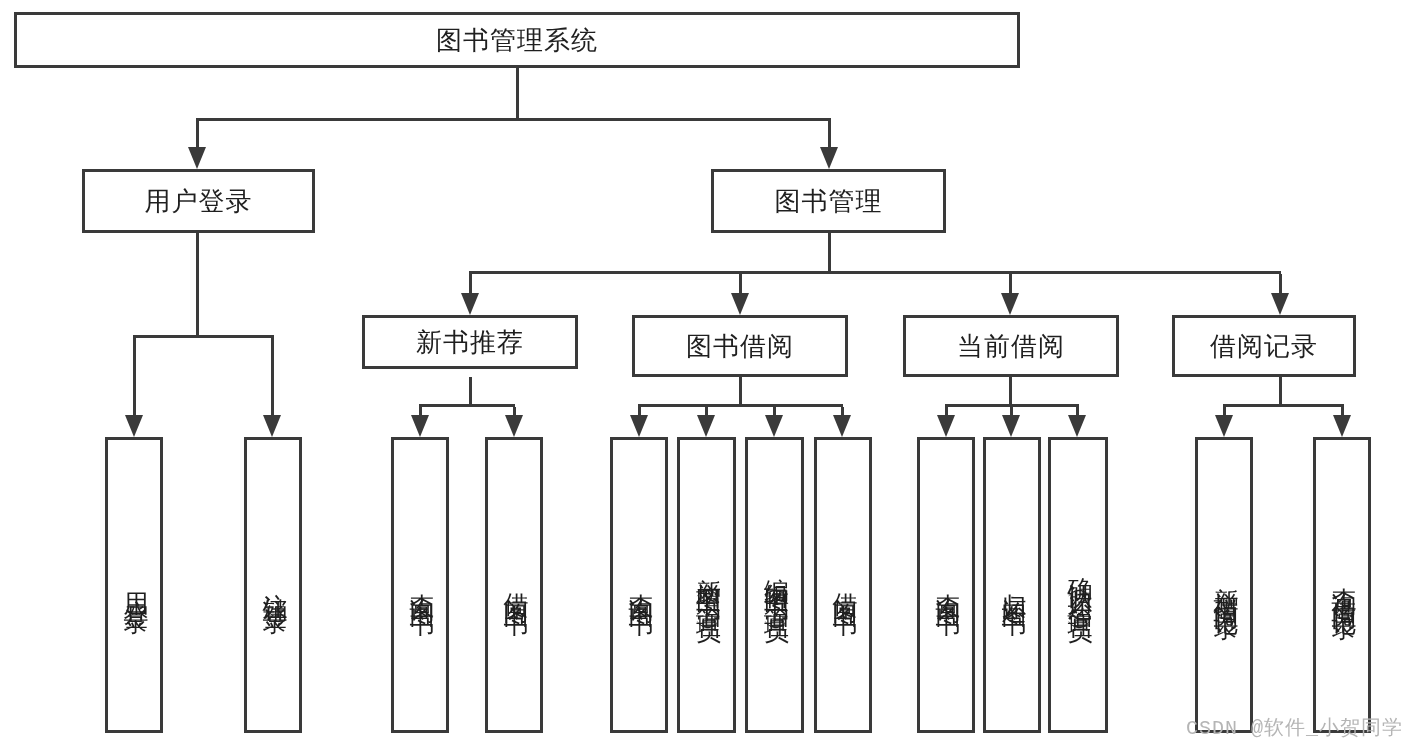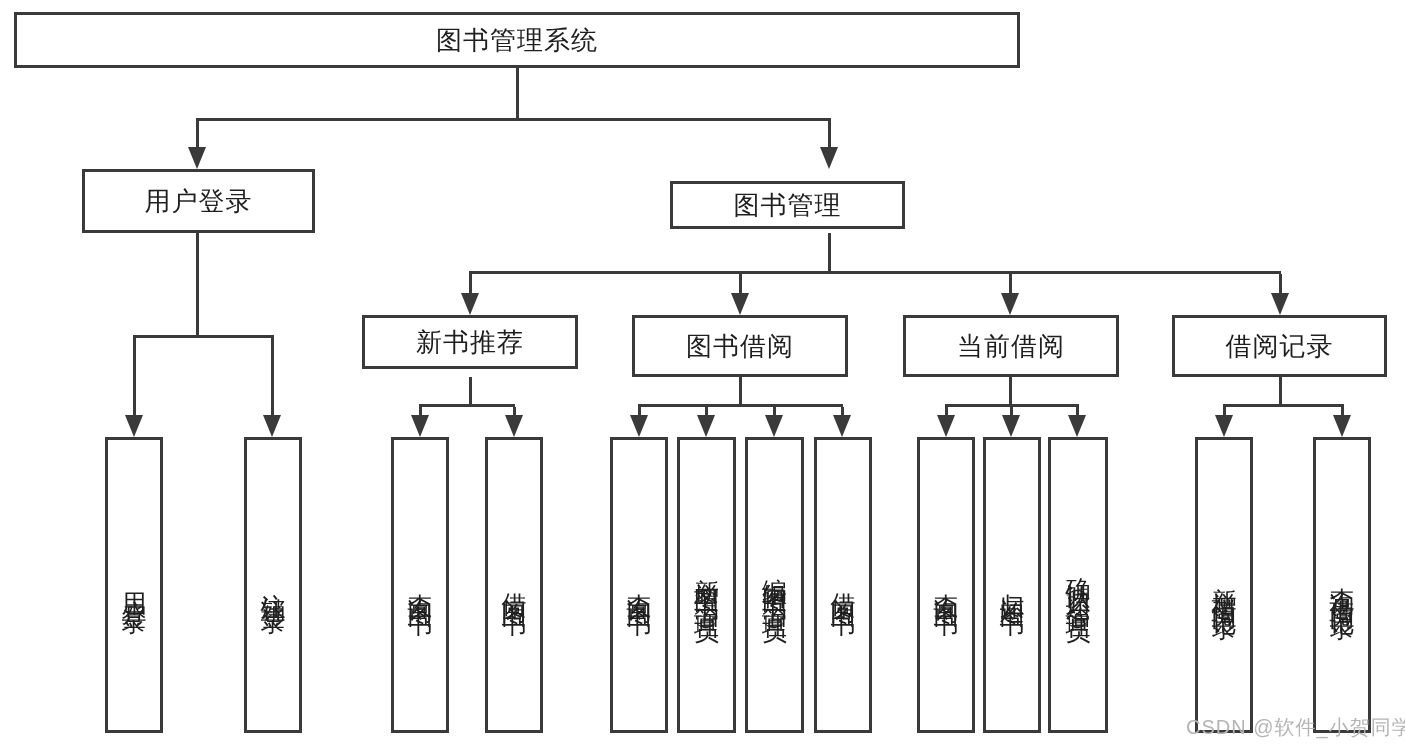--- a/index.html
+++ b/index.html
@@ -6,21 +6,21 @@
     --line:#3a3a3a;
     --text:#1f1f1f;
     --wm:#b5b5b5;
     --bg:#ffffff;
   }
   html,body{margin:0;padding:0;background:var(--bg);}
   #canvas{
     position:relative;
     width:1405px;height:747px;
     background:var(--bg);
-    font-family:Liberation Sans, sans-serif;
+    font-family:Liberation Mono, monospace;
     color:var(--text);
     overflow:hidden;
   }
   .box{
     position:absolute;
     box-sizing:border-box;
     border:3px solid var(--line);
     background:var(--bg);
     display:flex;
     align-items:center;
@@ -79,21 +79,21 @@
   <div class="vl" style="left:516px;top:68px;height:50px;"></div>
   <div class="hl" style="left:196px;top:118px;width:635px;"></div>
   <div class="as" style="left:196px;top:121px;height:26px;"></div>
   <div class="at" style="left:188px;top:147px;"></div>
   <div class="as" style="left:828px;top:121px;height:26px;"></div>
   <div class="at" style="left:820px;top:147px;"></div>
 
   <div class="box" style="left:82px;top:169px;width:233px;height:64px;">
     <span>用户登录</span>
   </div>
-  <div class="box" style="left:670px;top:169px;width:235px;height:48px;margin-top:12px;">
+  <div class="box" style="left:711px;top:169px;width:235px;height:64px;">
     <span>图书管理</span>
   </div>
 
   <div class="vl" style="left:196px;top:233px;height:102px;"></div>
   <div class="hl" style="left:133px;top:335px;width:141px;"></div>
   <div class="as" style="left:133px;top:338px;height:77px;"></div>
   <div class="at" style="left:125px;top:415px;"></div>
   <div class="as" style="left:271px;top:338px;height:77px;"></div>
   <div class="at" style="left:263px;top:415px;"></div>
 
@@ -110,21 +110,21 @@
 
   <div class="box" style="left:362px;top:315px;width:216px;height:54px;">
     <span>新书推荐</span>
   </div>
   <div class="box" style="left:632px;top:315px;width:216px;height:62px;">
     <span>图书借阅</span>
   </div>
   <div class="box" style="left:903px;top:315px;width:216px;height:62px;">
     <span>当前借阅</span>
   </div>
-  <div class="box" style="left:1172px;top:315px;width:215px;height:62px;">
+  <div class="box" style="left:1172px;top:315px;width:184px;height:62px;">
     <span>借阅记录</span>
   </div>
 
   <div class="vl" style="left:469px;top:377px;height:27px;"></div>
   <div class="hl" style="left:419px;top:404px;width:96px;"></div>
   <div class="as" style="left:419px;top:407px;height:8px;"></div>
   <div class="at" style="left:411px;top:415px;"></div>
   <div class="as" style="left:513px;top:407px;height:8px;"></div>
   <div class="at" style="left:505px;top:415px;"></div>
 

